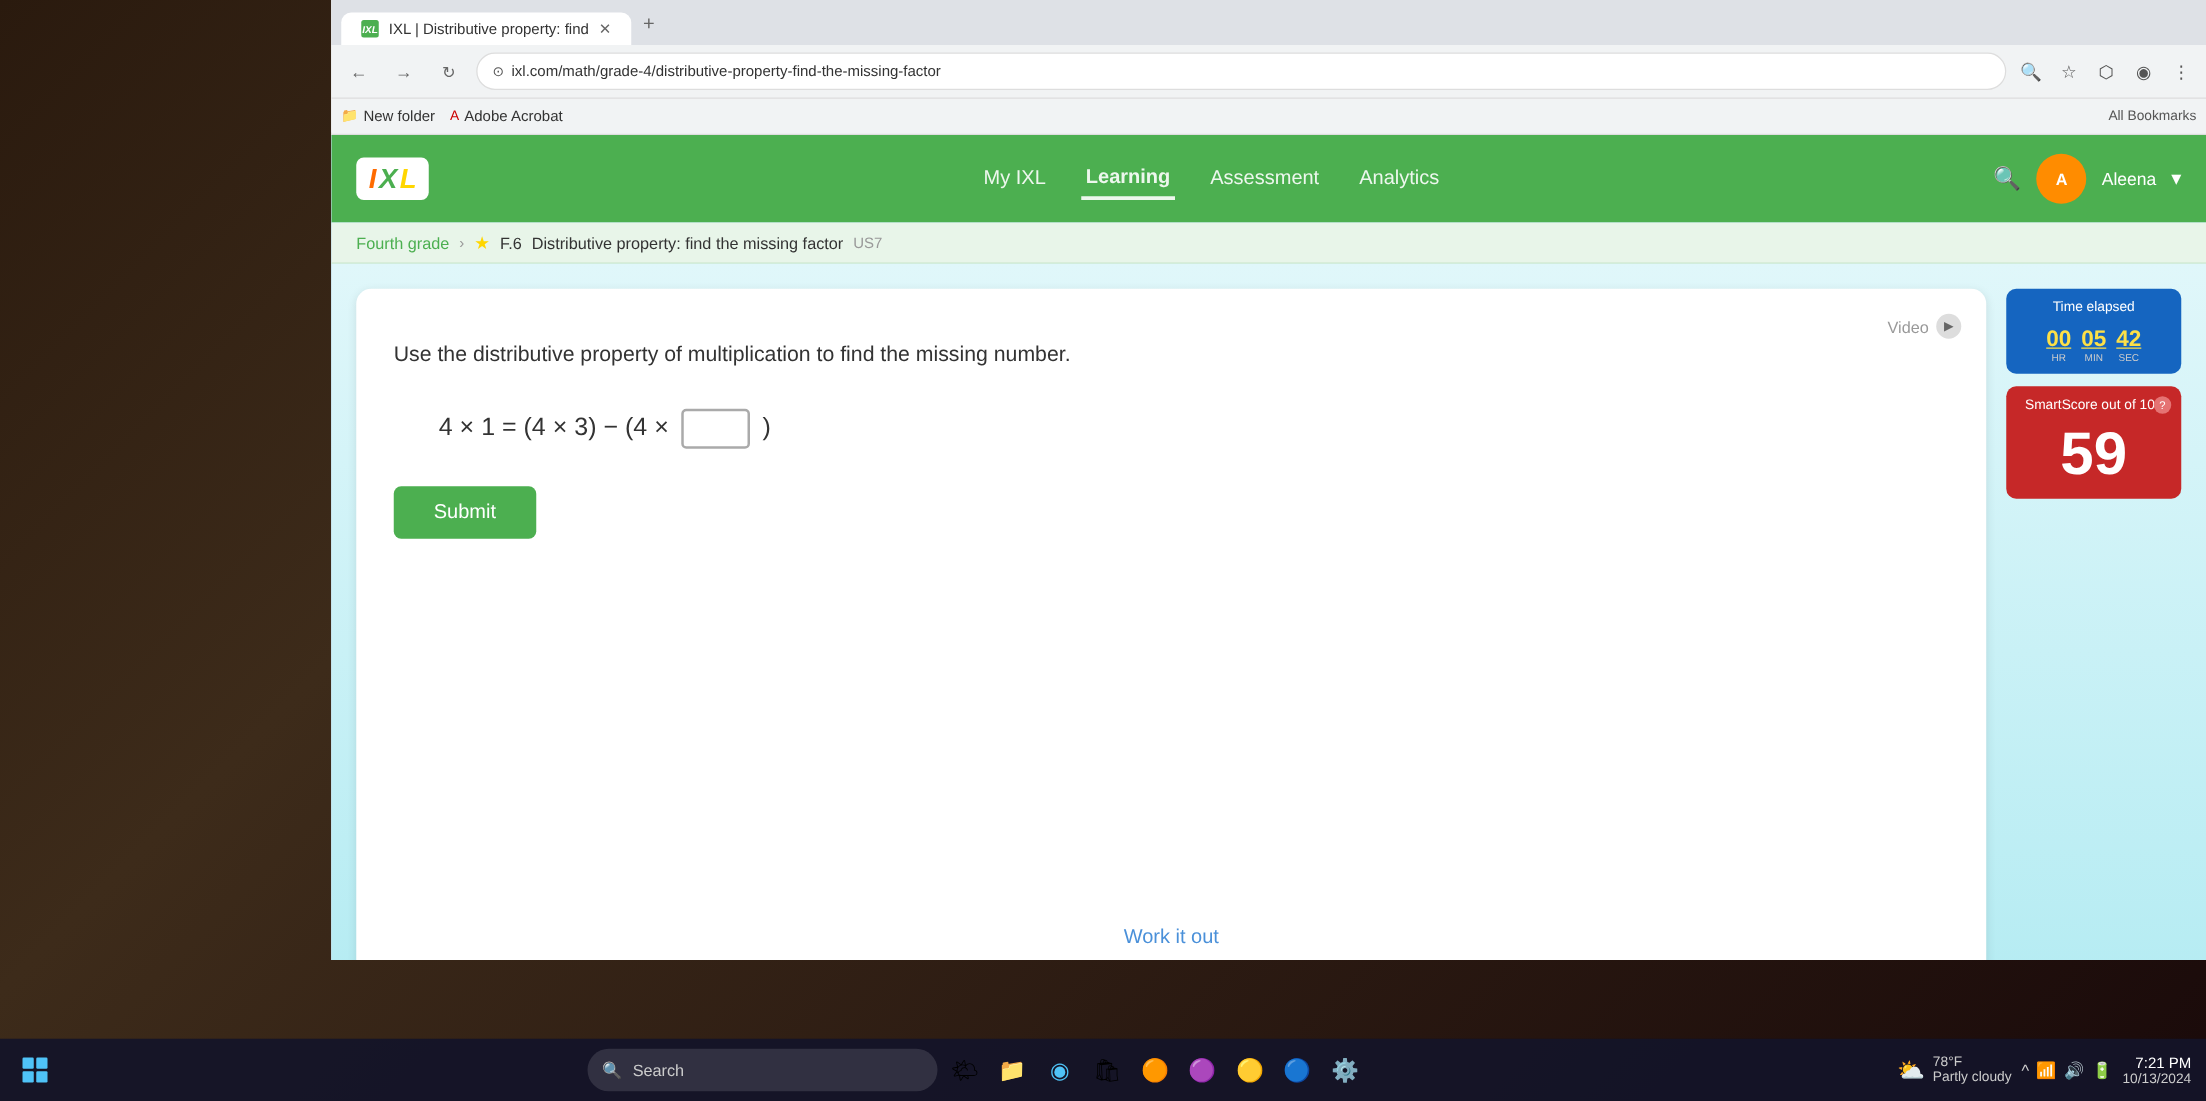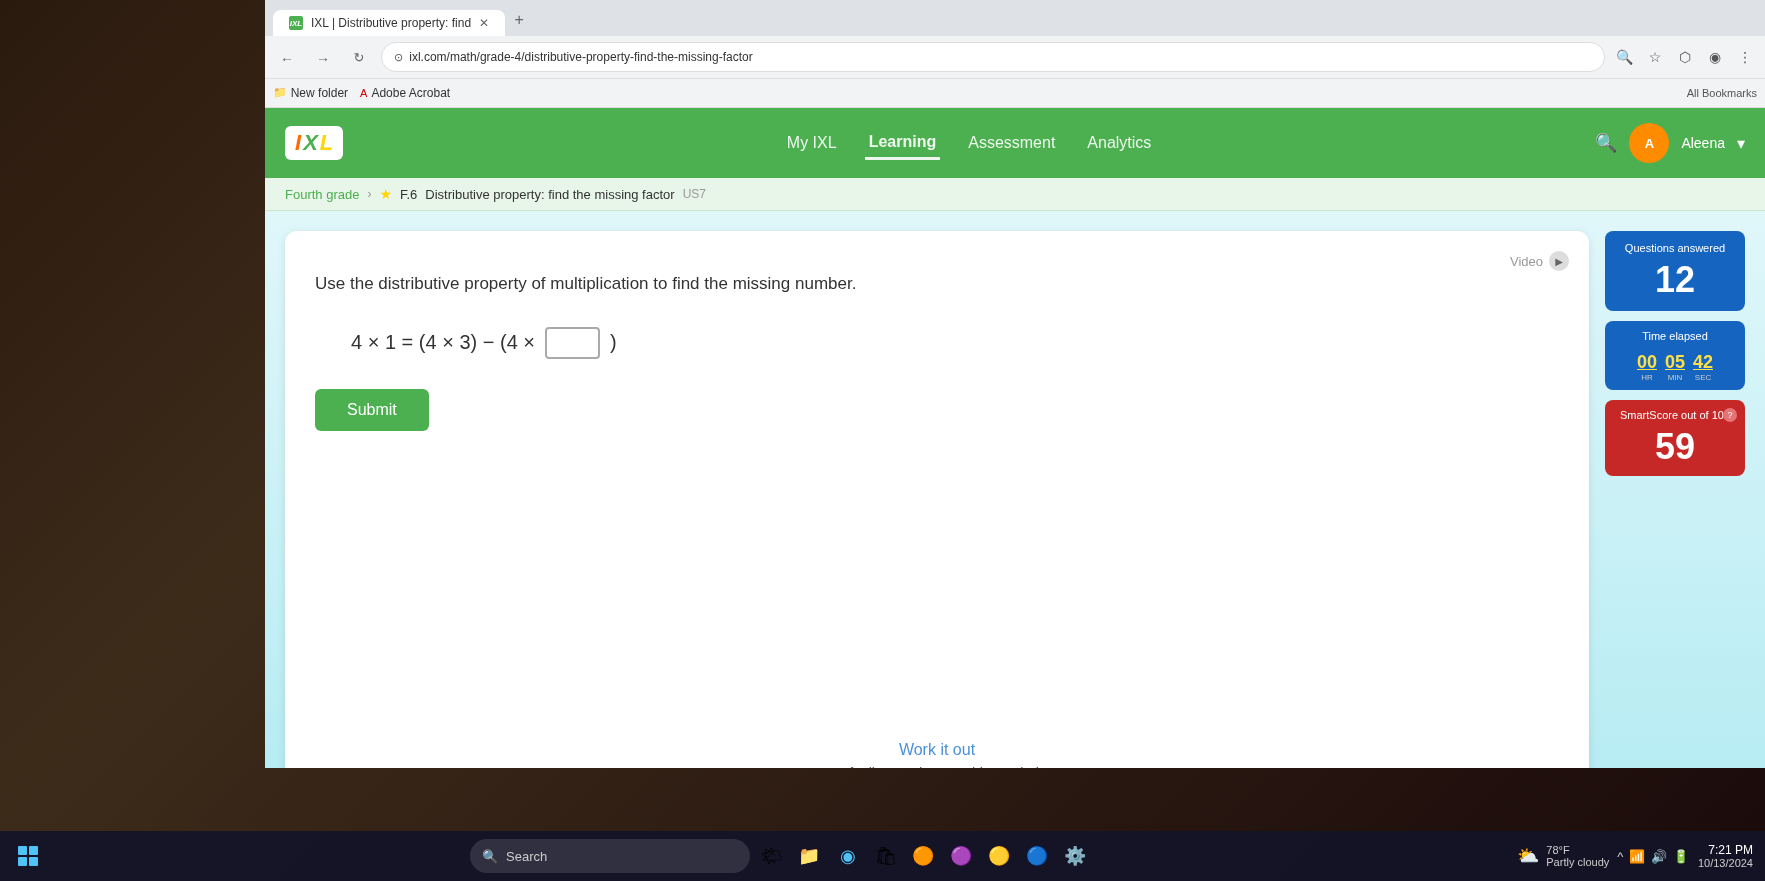--- a/index.html
+++ b/index.html
@@ -491,21 +491,21 @@
       border-radius: 50%;
       background: #e57373;
       display: flex;
       align-items: center;
       justify-content: center;
       font-size: 9px;
       cursor: pointer;
     }
 
     .ss-number {
-      font-size: 36px;
+      font-size: 48px;
       font-weight: bold;
       margin-top: 4px;
     }
 
     .pencil-icon-area {
       display: flex;
       justify-content: center;
       margin-top: auto;
       padding: 10px;
     }
@@ -751,24 +751,20 @@
 
         <div class="work-it-out-section">
           <div class="work-it-out-link">Work it out</div>
           <div class="not-ready-text">Not feeling ready yet? This can help:</div>
         </div>
 
       </div>
 
       <div class="side-panel">
 
-        <div class="questions-answered-card">
-          <div class="qa-label">Questions answered</div>
-          <div class="qa-number">12</div>
-        </div>
 
         <div class="time-elapsed-card">
           <div class="te-label">Time elapsed</div>
           <div class="time-display">
             <div class="time-unit">
               <div class="time-value">00</div>
               <div class="time-unit-label">HR</div>
             </div>
             <div class="time-unit">
               <div class="time-value">05</div>

